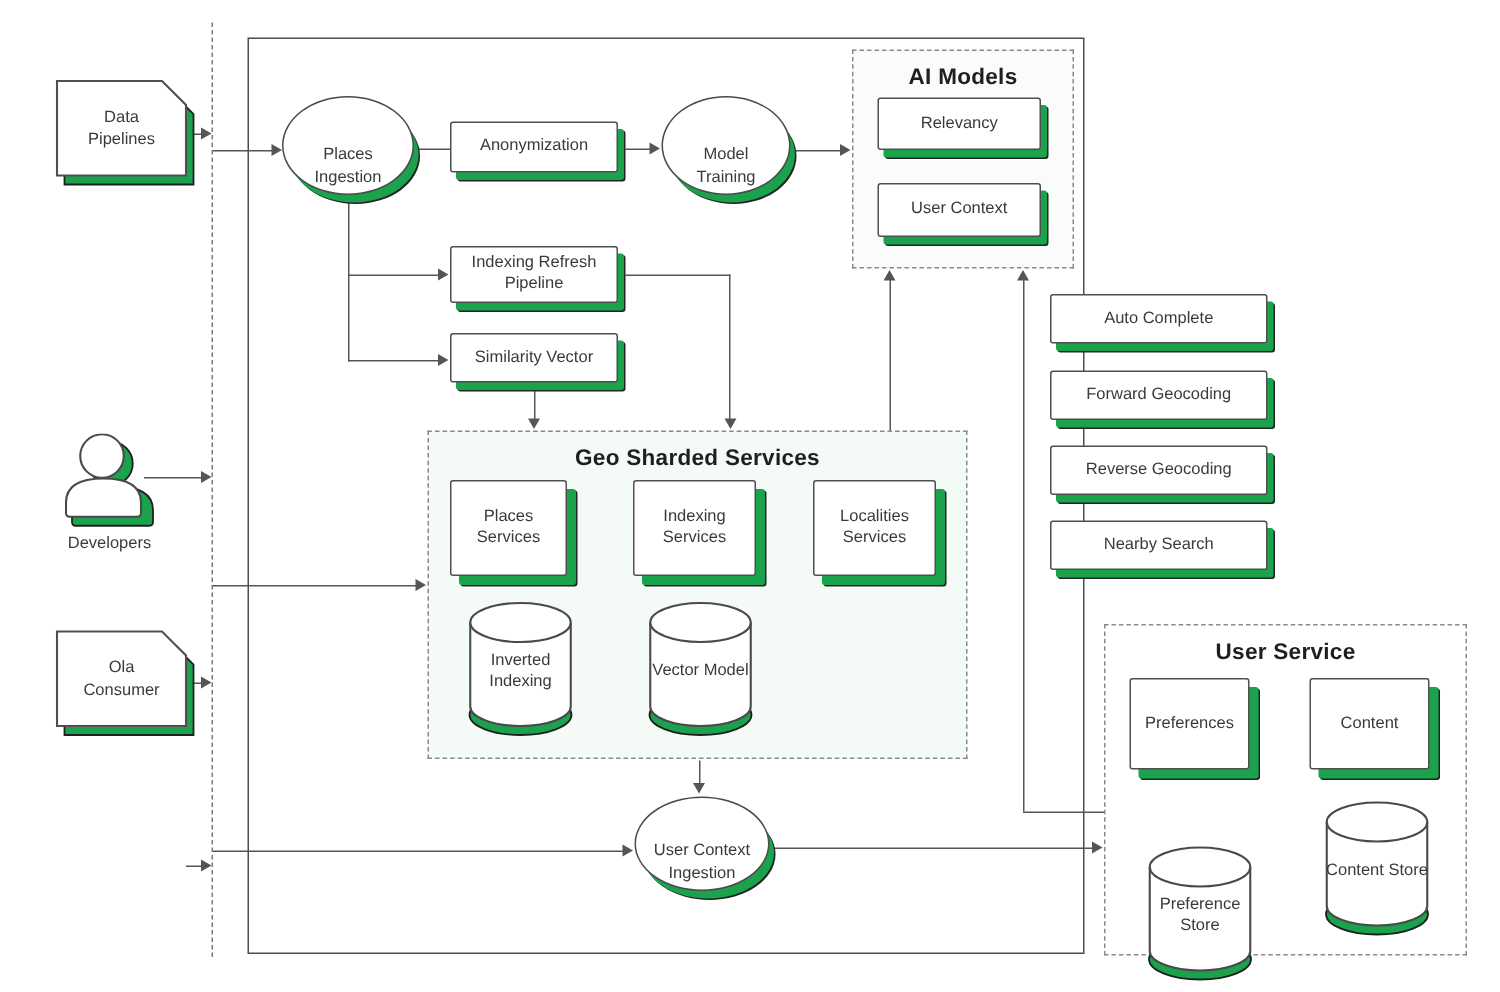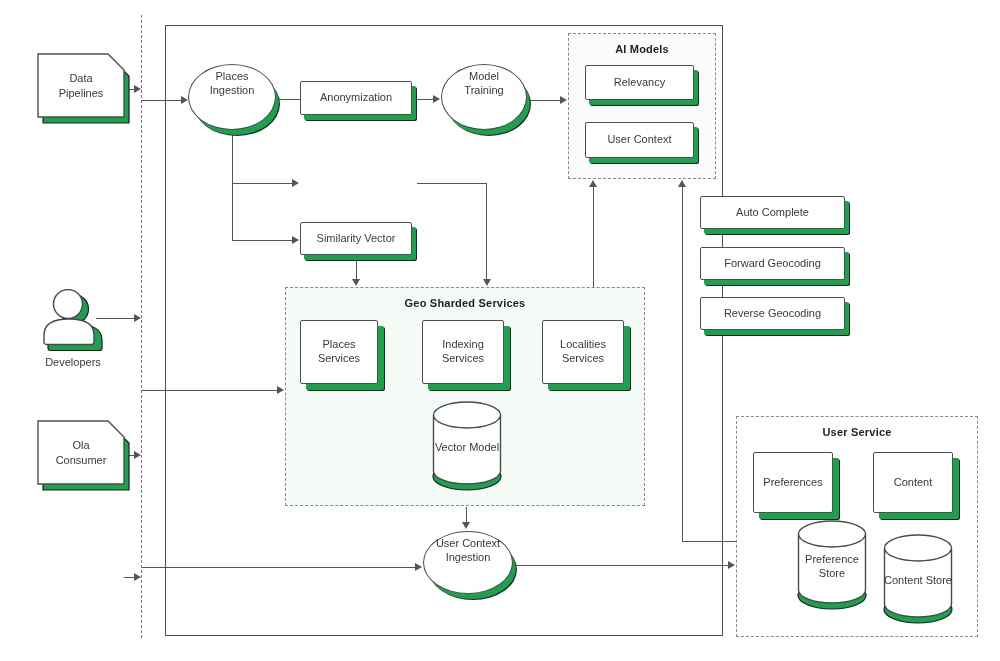--- a/index.html
+++ b/index.html
@@ -5,21 +5,21 @@
   html,body { margin:0; padding:0; background:#ffffff; }
   #canvas {
     position:relative; width:1000px; height:661px; background:#ffffff;
     font-family:"Liberation Sans", sans-serif; font-size:11px; color:#3a3a3a;
     overflow:hidden;
   }
   
   .container { position:absolute; z-index:1; box-sizing:border-box; }
   .solid  { border:1px solid #4d4d4d; }
   .dashed { border:1px dashed #8a8a8a; }
-  .ctitle { font-weight:bold; font-size:11px; color:#1f1f1f; text-align:center; padding-top:9px; letter-spacing:.2px; }
+  .ctitle { font-weight:bold; font-size:15px; color:#1f1f1f; text-align:center; padding-top:9px; letter-spacing:.2px; }
   
   .line { position:absolute; background:#555; z-index:2; }
   .h { height:1px; }
   .v { width:1px; }
   .vdash { position:absolute; width:0; border-left:1px dashed #7a7a7a; z-index:2; }
   
   .ar { position:absolute; width:0; height:0; z-index:2; }
   .ar-r { border-top:4px solid transparent; border-bottom:4px solid transparent; border-left:7px solid #555; }
   .ar-d { border-left:4px solid transparent; border-right:4px solid transparent; border-top:7px solid #555; }
   .ar-u { border-left:4px solid transparent; border-right:4px solid transparent; border-bottom:7px solid #555; }
@@ -30,21 +30,21 @@
     box-shadow:4px 5px 0 0 #1aa24c, 5px 6px 0 0 #242424;
     display:flex; align-items:center; justify-content:center; text-align:center;
     padding:2px 4px; line-height:1.25;
   }
   .cube { box-shadow:6px 6px 0 0 #1aa24c, 7px 7px 0 0 #242424; }
   
   .ell {
     position:absolute; z-index:3; box-sizing:border-box;
     background:#fff; border:1.4px solid #4a4a4a; border-radius:50%;
     box-shadow:4px 6px 0 -1px #1aa24c, 5px 7px 0 -1px #242424;
-    display:flex; align-items:flex-start; justify-content:center; text-align:center;
+    display:flex; align-items:flex-end; justify-content:center; text-align:center;
     line-height:1.3; padding:4px 10px;
   }
   
   .shape { position:absolute; z-index:3; }
   .overlay {
     position:absolute; display:flex; align-items:center; justify-content:center;
     text-align:center; line-height:1.3; pointer-events:none;
   }
   .plabel { position:absolute; z-index:3; text-align:center; }
 </style>
@@ -167,65 +167,79 @@
     <span>Model Training</span>
   </div>
 
   <div class="b3" style="left:585px; top:65px; width:109px; height:35px;">
     <span>Relevancy</span>
   </div>
   <div class="b3" style="left:585px; top:122px; width:109px; height:36px;">
     <span>User Context</span>
   </div>
 
+  <div class="b3" style="left:300px; top:164px; width:112px; height:38px;">
+    <span>Indexing Refresh Pipeline</span>
+  </div>
   <div class="b3" style="left:300px; top:222px; width:112px; height:33px;">
     <span>Similarity Vector</span>
   </div>
 
   <div class="b3" style="left:700px; top:196px; width:145px; height:33px;">
     <span>Auto Complete</span>
   </div>
   <div class="b3" style="left:700px; top:247px; width:145px; height:33px;">
     <span>Forward Geocoding</span>
   </div>
   <div class="b3" style="left:700px; top:297px; width:145px; height:33px;">
     <span>Reverse Geocoding</span>
   </div>
+  <div class="b3" style="left:700px; top:347px; width:145px; height:33px;">
+    <span>Nearby Search</span>
+  </div>
 
   <div class="b3 cube" style="left:300px; top:320px; width:78px; height:64px;">
     <span>Places Services</span>
   </div>
   <div class="b3 cube" style="left:422px; top:320px; width:82px; height:64px;text-align:center;">
     <span>Indexing Services</span>
   </div>
   <div class="b3 cube" style="left:542px; top:320px; width:82px; height:64px;">
     <span>Localities Services</span>
   </div>
 
+  <div class="shape" style="left:312px; top:401px;">
+    <svg width="70" height="92" viewBox="0 0 70 92">
+      <ellipse cx="35" cy="75.5" rx="34" ry="13.5" fill="#1aa24c" stroke="#1f1f1f" stroke-width="1.2"></ellipse>
+      <path d="M1.5,14 L1.5,70 A33.5,13 0 0 0 68.5,70 L68.5,14" fill="#ffffff" stroke="#4a4a4a" stroke-width="1.4"></path>
+      <ellipse cx="35" cy="14" rx="33.5" ry="13" fill="#ffffff" stroke="#4a4a4a" stroke-width="1.4"></ellipse>
+    </svg>
+    <div class="overlay" style="left:0; top:24px; width:70px; height:44px;">Inverted Indexing</div>
+  </div>
   <div class="shape" style="left:432px; top:401px;">
     <svg width="70" height="92" viewBox="0 0 70 92">
       <ellipse cx="35" cy="75.5" rx="34" ry="13.5" fill="#1aa24c" stroke="#1f1f1f" stroke-width="1.2"></ellipse>
       <path d="M1.5,14 L1.5,70 A33.5,13 0 0 0 68.5,70 L68.5,14" fill="#ffffff" stroke="#4a4a4a" stroke-width="1.4"></path>
       <ellipse cx="35" cy="14" rx="33.5" ry="13" fill="#ffffff" stroke="#4a4a4a" stroke-width="1.4"></ellipse>
     </svg>
     <div class="overlay" style="left:0; top:24px; width:70px; height:44px;">Vector Model</div>
   </div>
 
   <div class="ell" style="left:423px; top:531px; width:90px; height:63px;">
     <span>User Context Ingestion</span>
   </div>
 
   <div class="b3 cube" style="left:753px; top:452px; width:80px; height:61px;">
     <span>Preferences</span>
   </div>
   <div class="b3 cube" style="left:873px; top:452px; width:80px; height:61px;text-align:center;">
     <span>Content</span>
   </div>
 
-  <div class="shape" style="left:765px; top:520px;margin-left:32px;">
+  <div class="shape" style="left:765px; top:564px;">
     <svg width="70" height="92" viewBox="0 0 70 92">
       <ellipse cx="35" cy="75.5" rx="34" ry="13.5" fill="#1aa24c" stroke="#1f1f1f" stroke-width="1.2"></ellipse>
       <path d="M1.5,14 L1.5,70 A33.5,13 0 0 0 68.5,70 L68.5,14" fill="#ffffff" stroke="#4a4a4a" stroke-width="1.4"></path>
       <ellipse cx="35" cy="14" rx="33.5" ry="13" fill="#ffffff" stroke="#4a4a4a" stroke-width="1.4"></ellipse>
     </svg>
     <div class="overlay" style="left:0; top:24px; width:70px; height:44px;">Preference Store</div>
   </div>
   <div class="shape" style="left:883px; top:534px;">
     <svg width="70" height="92" viewBox="0 0 70 92">
       <ellipse cx="35" cy="75.5" rx="34" ry="13.5" fill="#1aa24c" stroke="#1f1f1f" stroke-width="1.2"></ellipse>

